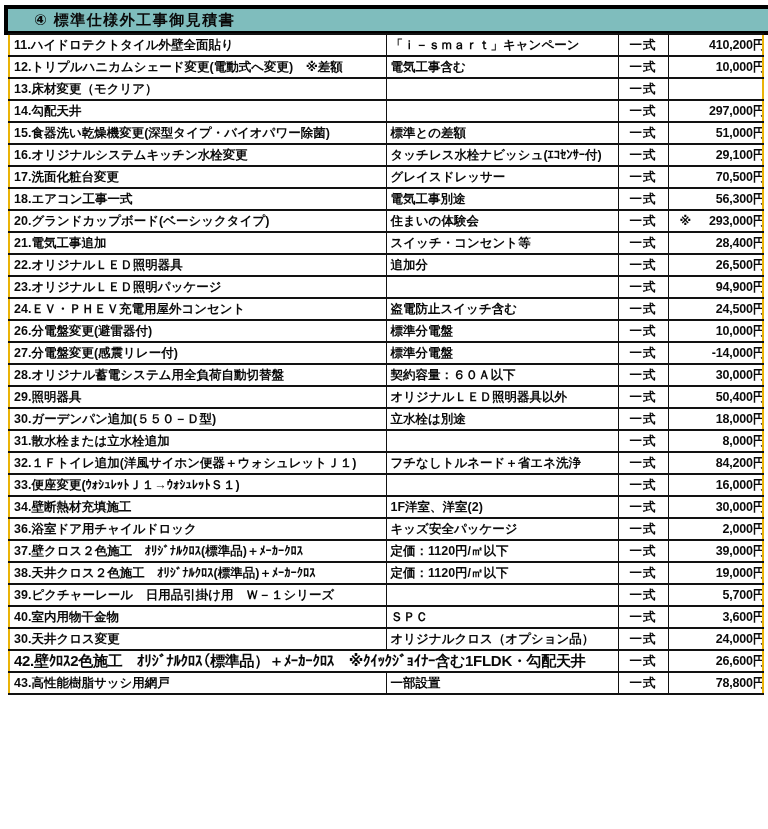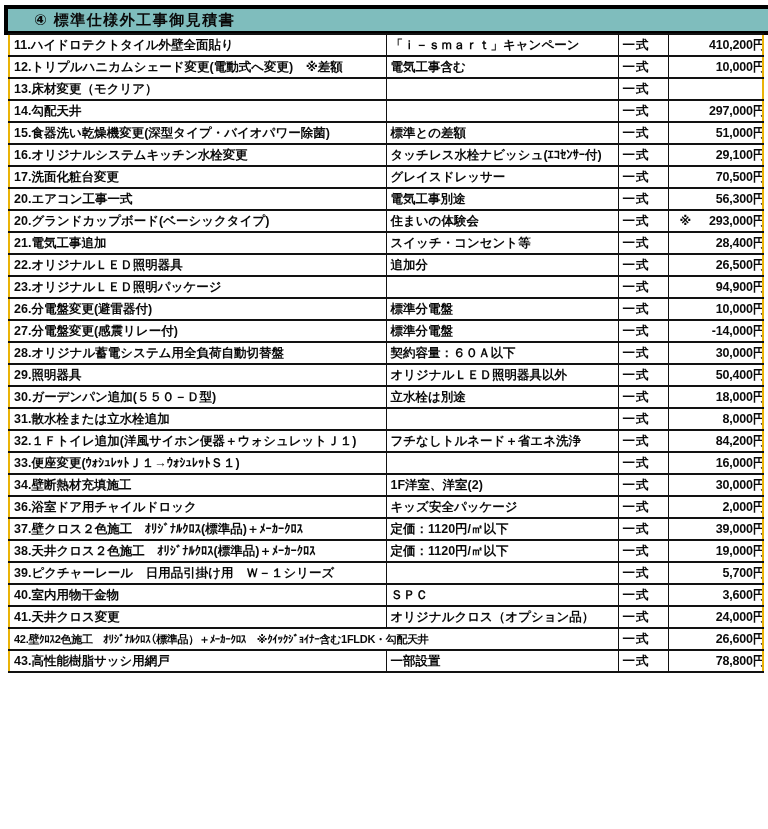--- a/index.html
+++ b/index.html
@@ -50,23 +50,23 @@
     height: 20px;
     font-size: 12.5px;
     line-height: 20px;
     padding: 0 4px;
     overflow: hidden;
     white-space: nowrap;
     vertical-align: middle;
   }
   td.c-item  { padding-left: 6px; }
   td.c-note  { padding-left: 6px; }
-  td.c-unit  { padding: 0 2px; letter-spacing: 1px; margin-left: 11px; }
+  td.c-unit  { text-align: center; padding: 0 2px; letter-spacing: 1px; margin-left: 11px; }
   td.c-price { padding: 0 3px 0 2px; }
-  td.c-item.small { font-size: 11px; letter-spacing: -0.3px; }
+  td.c-item.small { font-size: 15px; letter-spacing: -0.3px; }
   .price-wrap {
     display: flex;
     justify-content: space-between;
     align-items: center;
     width: 100%;
     margin-left: 7px;
   }
   .price-mark   { font-size: 12px; }
   .price-amount { font-size: 12.5px; letter-spacing: -0.2px; }
 </style>
@@ -158,21 +158,21 @@
           <td class="c-note">グレイスドレッサー</td>
           <td class="c-unit">一式</td>
           <td class="c-price">
             <span class="price-wrap">
               <span class="price-mark"></span>
               <span class="price-amount">70,500円</span>
             </span>
           </td>
         </tr>
         <tr>
-          <td class="c-item">20.エアコン工事一式</td>
+          <td class="c-item">18.エアコン工事一式</td>
           <td class="c-note">電気工事別途</td>
           <td class="c-unit">一式</td>
           <td class="c-price">
             <span class="price-wrap">
               <span class="price-mark"></span>
               <span class="price-amount">56,300円</span>
             </span>
           </td>
         </tr>
         <tr>
@@ -213,20 +213,31 @@
           <td class="c-note"></td>
           <td class="c-unit">一式</td>
           <td class="c-price">
             <span class="price-wrap">
               <span class="price-mark"></span>
               <span class="price-amount">94,900円</span>
             </span>
           </td>
         </tr>
         <tr>
+          <td class="c-item">24.ＥＶ・ＰＨＥＶ充電用屋外コンセント</td>
+          <td class="c-note">盗電防止スイッチ含む</td>
+          <td class="c-unit">一式</td>
+          <td class="c-price">
+            <span class="price-wrap">
+              <span class="price-mark"></span>
+              <span class="price-amount">24,500円</span>
+            </span>
+          </td>
+        </tr>
+        <tr>
           <td class="c-item">26.分電盤変更(避雷器付)</td>
           <td class="c-note">標準分電盤</td>
           <td class="c-unit">一式</td>
           <td class="c-price">
             <span class="price-wrap">
               <span class="price-mark"></span>
               <span class="price-amount">10,000円</span>
             </span>
           </td>
         </tr>
@@ -367,21 +378,21 @@
           <td class="c-note">ＳＰＣ</td>
           <td class="c-unit">一式</td>
           <td class="c-price">
             <span class="price-wrap">
               <span class="price-mark"></span>
               <span class="price-amount">3,600円</span>
             </span>
           </td>
         </tr>
         <tr>
-          <td class="c-item">41.天井クロス変更</td>
+          <td class="c-item">30.天井クロス変更</td>
           <td class="c-note">オリジナルクロス（オプション品）</td>
           <td class="c-unit">一式</td>
           <td class="c-price">
             <span class="price-wrap">
               <span class="price-mark"></span>
               <span class="price-amount">24,000円</span>
             </span>
           </td>
         </tr>
         <tr>

